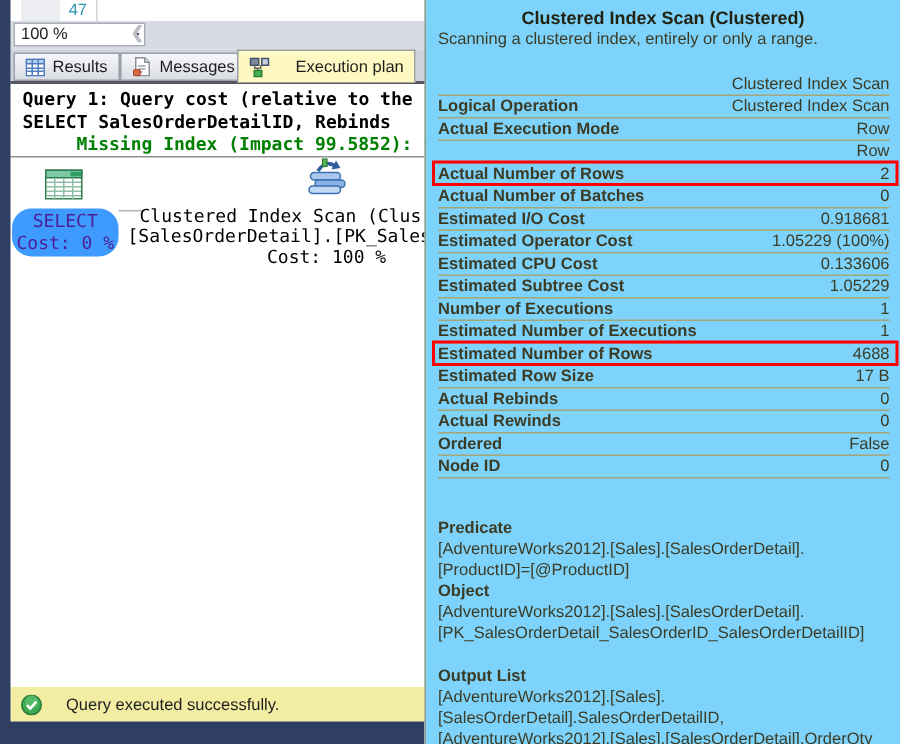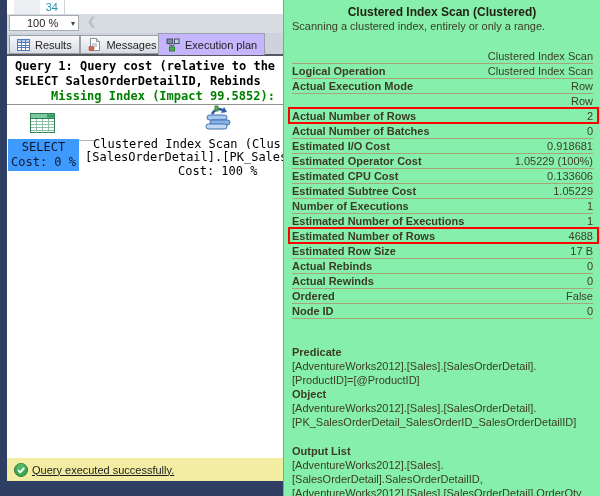--- a/index.html
+++ b/index.html
@@ -9,77 +9,77 @@
     -webkit-font-smoothing:antialiased;
   }
   
   .window-edge{position:absolute;left:0;top:0;width:7px;height:496px;background:#2e3f63;}
   .editor-strip{position:absolute;left:7px;top:0;width:593px;height:14px;background:#fff;}
   .editor-gutter{position:absolute;left:7px;top:0;width:26px;height:14px;background:#eceef1;}
   .line-number{position:absolute;left:33px;top:0;width:18px;height:14px;
     font:11px "Liberation Sans",sans-serif;color:#2b91af;text-align:right;line-height:14px;}
   .indent-guide{position:absolute;left:57px;top:0;width:1px;height:14px;background:#cfd3d9;}
   .zoom-row{position:absolute;left:7px;top:14px;width:593px;height:19px;background:#d7dbe2;}
-  .zoom-select{position:absolute;left:2px;top:1px;width:70px;height:16px;background:#fff;
-    border:1px solid #a6aab3;font-size:11px;color:#1e1e1e;line-height:15px;padding-left:17px;box-sizing:border-box;}
+  .zoom-select{position:absolute;left:2px;top:1px;width:88px;height:16px;background:#fff;
+    border:1px solid #a6aab3;font-size:11px;color:#1e1e1e;line-height:15px;padding-left:4px;box-sizing:border-box;}
   .zoom-caret{position:absolute;right:3px;top:0;font-size:8px;color:#444;line-height:15px;}
   .hscroll-left{position:absolute;left:80px;top:1px;font-size:11px;color:#b9bdc6;font-weight:bold;}
   .tab-bar{position:absolute;left:7px;top:33px;width:593px;height:21px;background:#cdd2db;}
   .tab-bottom-line{position:absolute;left:7px;top:54px;width:277px;height:2px;background:#55585f;}
   .tab{position:absolute;top:2px;height:19px;box-sizing:border-box;
     background:linear-gradient(#f7f8fa,#d9dce3);border:1px solid #9aa0ab;
     display:flex;align-items:center;padding:0 7px;font-size:11px;color:#1e1e1e;cursor:default;}
   .tab .ticon{display:inline-flex;margin-right:5px;}
-  .tab.active{top:0;height:22px;background:#c4b5fd;border-bottom:none;z-index:2;}
+  .tab.active{top:0;height:22px;background:#fef9c3;border-bottom:none;z-index:2;gap:12px;}
   
   .plan-pane{position:absolute;left:7px;top:56px;width:593px;height:402px;background:#fff;}
   .query-text{position:absolute;left:8px;top:3px;white-space:nowrap;
     font-family:"DejaVu Sans Mono","Liberation Mono",monospace;font-size:12px;line-height:15px;font-weight:bold;}
   .plan-sep{position:absolute;left:0;top:48px;width:593px;height:1px;background:#909090;}
   .select-node-icon{position:absolute;left:22px;top:56px;}
   .select-node-label{position:absolute;left:1px;top:83px;width:71px;height:32px;background:#3e9bfd;
-    color:#0f172a;text-align:center;font-family:"DejaVu Sans Mono","Liberation Mono",monospace;
-    font-size:12px;line-height:15px;padding-top:1px;box-sizing:border-box;}
+    color:#4c1d95;text-align:center;font-family:"DejaVu Sans Mono","Liberation Mono",monospace;
+    font-size:12px;line-height:15px;padding-top:1px;box-sizing:border-box;border-radius:13px;}
   .plan-edge{position:absolute;left:72px;top:84px;width:18px;height:1px;background:#b4b4b4;}
   .scan-node-icon{position:absolute;left:196px;top:49px;}
   .scan-line1{position:absolute;left:86px;top:81px;white-space:nowrap;
     font-family:"DejaVu Sans Mono","Liberation Mono",monospace;font-size:12px;color:#000;}
   .scan-line2{position:absolute;left:78px;top:94px;white-space:nowrap;
     font-family:"DejaVu Sans Mono","Liberation Mono",monospace;font-size:12px;color:#000;}
   .scan-cost{position:absolute;left:171px;top:108px;white-space:nowrap;
     font-family:"DejaVu Sans Mono","Liberation Mono",monospace;font-size:12px;color:#000;}
   
   .status-bar{position:absolute;left:7px;top:458px;width:276px;height:23px;background:#f2eda2;
     display:flex;align-items:center;}
-  .status-text{font-size:11px;color:#1e1e1e;margin-left:4px;text-decoration:underline;}
+  .status-text{font-size:11px;color:#1e1e1e;margin-left:16px;}
   .check-icon{margin-left:7px;display:inline-flex;}
   .bottom-bar{position:absolute;left:0;top:481px;width:283px;height:15px;background:#2e3f63;}
   
-  .tooltip{position:absolute;left:283px;top:0;width:317px;height:496px;background:#86efac;
+  .tooltip{position:absolute;left:283px;top:0;width:317px;height:496px;background:#7dd3fc;
     border-left:1px solid #9b9b80;box-sizing:border-box;color:#3c3c25;overflow:hidden;z-index:5;}
   .tt-title{margin-top:5px;text-align:center;font-size:12px;font-weight:bold;color:#232312;}
   .tt-subtitle{margin:1px 6px 0 8px;font-size:11px;}
   .tt-rows{margin:17px 7px 0 8px;}
   .tt-row{position:relative;height:15px;border-bottom:1px solid #a6a577;box-sizing:border-box;}
   .tt-row .lbl{float:left;font-size:11px;font-weight:bold;line-height:14px;}
   .tt-row .val{float:right;font-size:11px;line-height:14px;}
   .tt-row.hl .hlbox{position:absolute;left:-4px;right:-6px;top:-2px;bottom:-1px;
     border:2px solid #fe0000;z-index:3;}
   .tt-sections{margin:26px 6px 0 8px;font-size:11px;line-height:14px;}
   .tt-section .sec-title{font-weight:bold;}
   .tt-section:nth-child(3){margin-top:15px;}
 </style>
 </head>
 <body>
 
 <div class="screen">
 
   <div class="editor-strip">
     <div class="editor-gutter"></div>
-    <div class="line-number">34</div>
+    <div class="line-number">47</div>
     <div class="indent-guide"></div>
   </div>
 
   <div class="zoom-row">
     <div class="zoom-select">
       <span>100 %</span>
       <span class="zoom-caret">▾</span>
     </div>
     <span class="hscroll-left">❮</span>
   </div>

